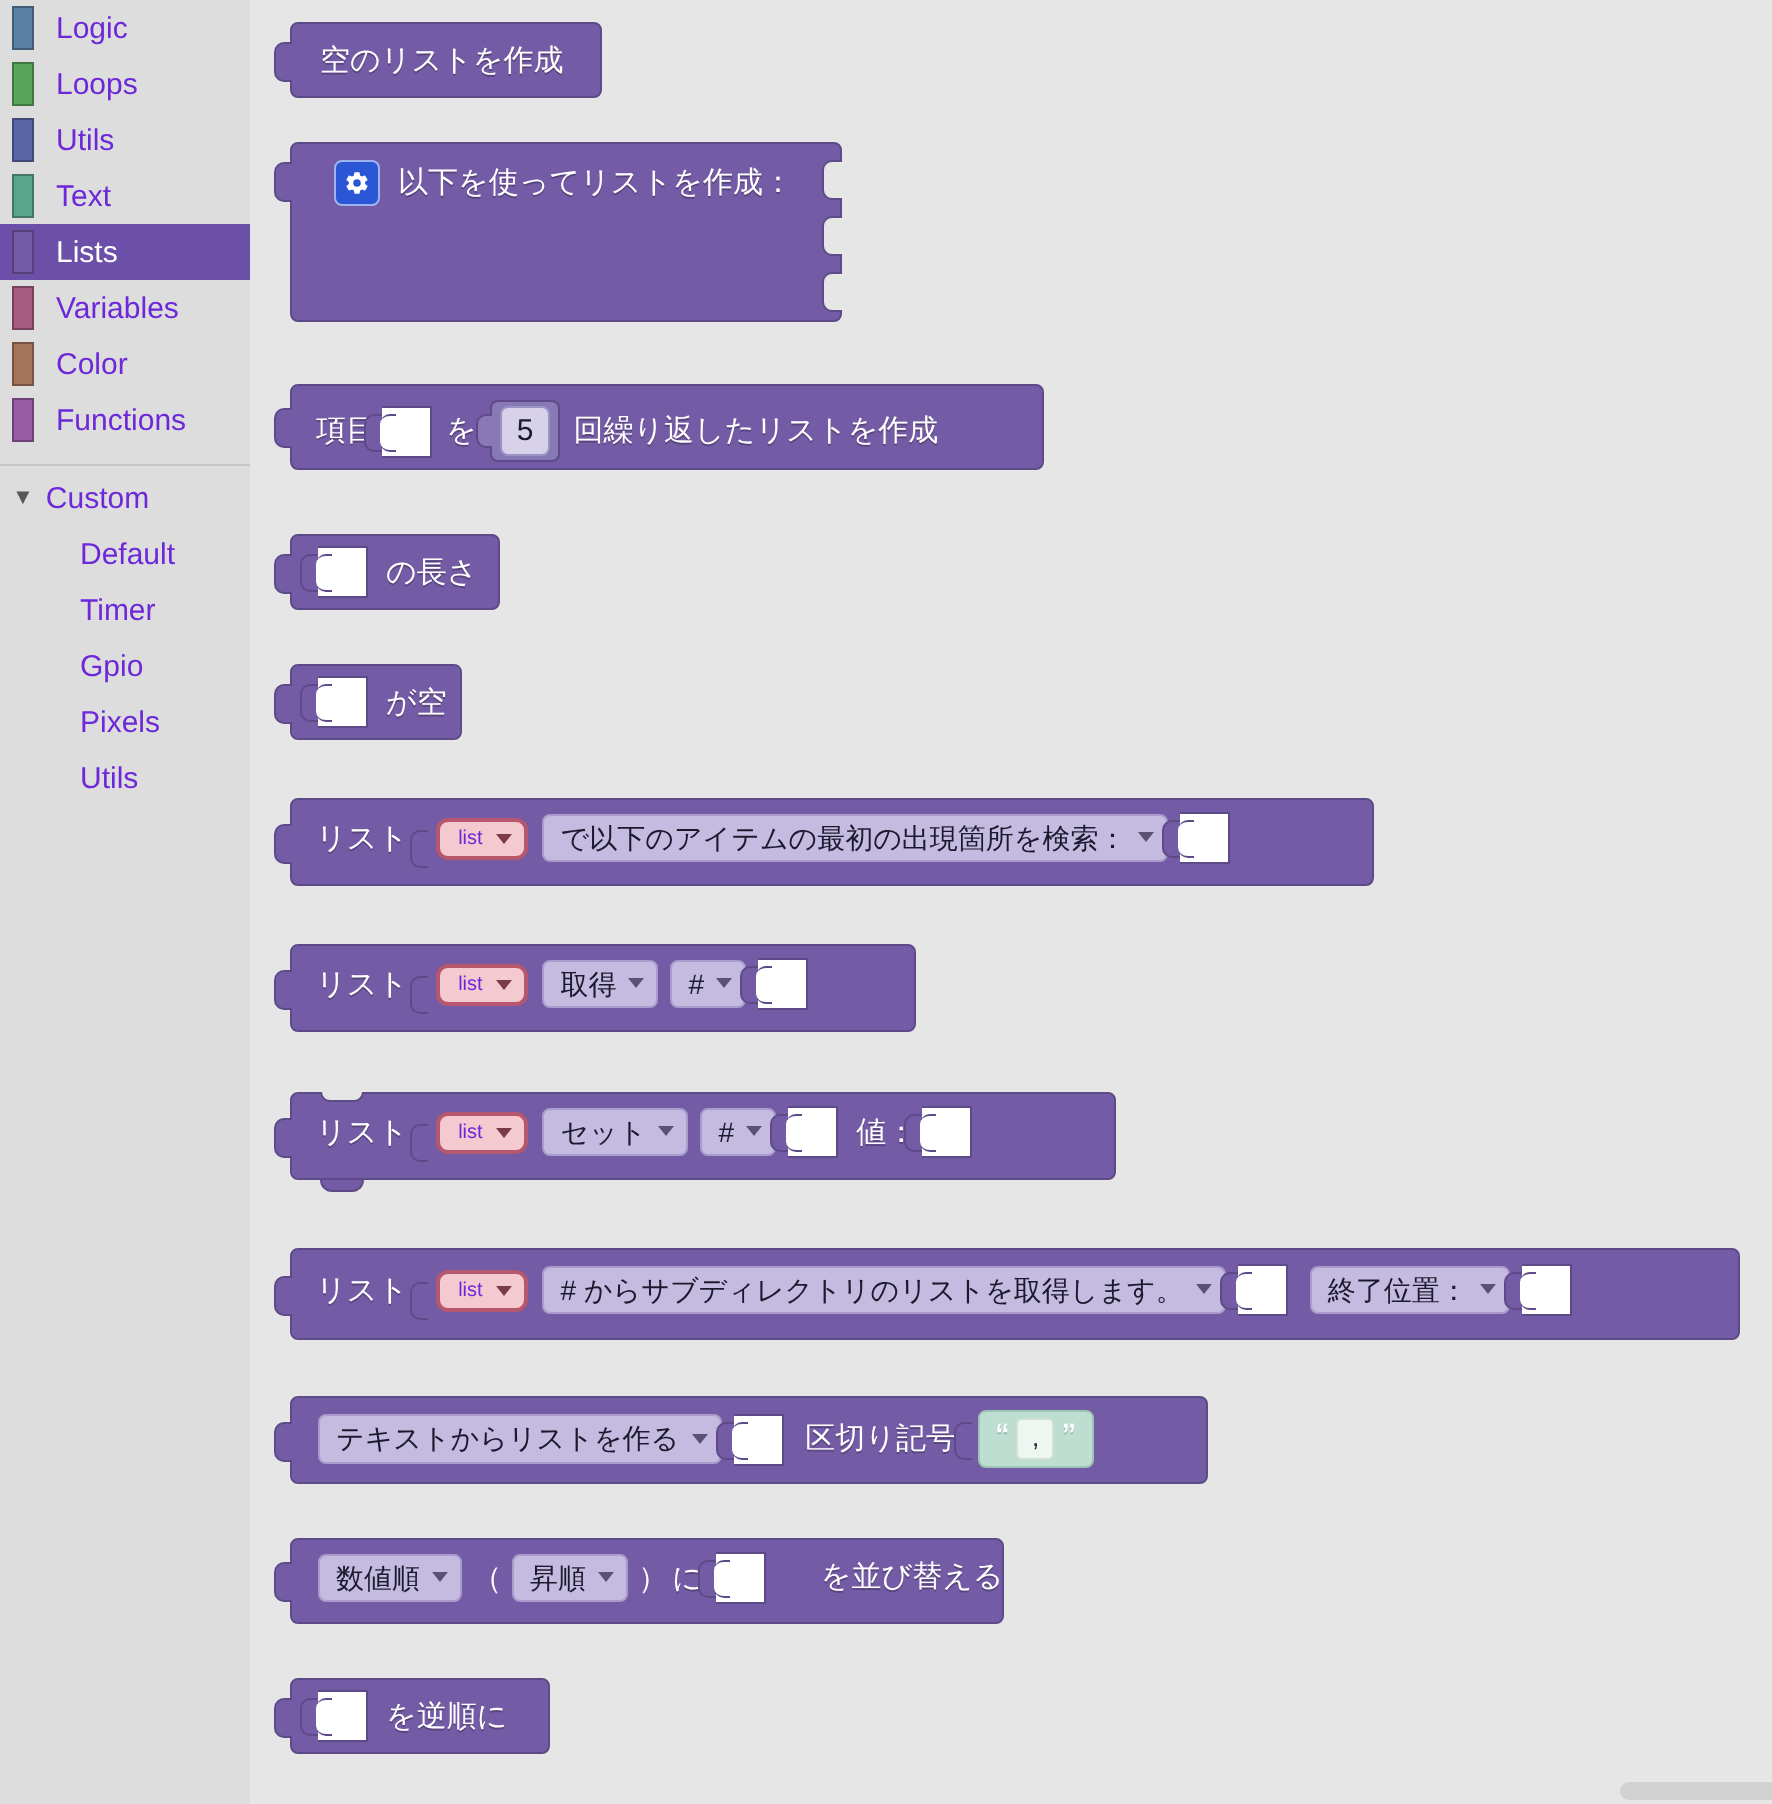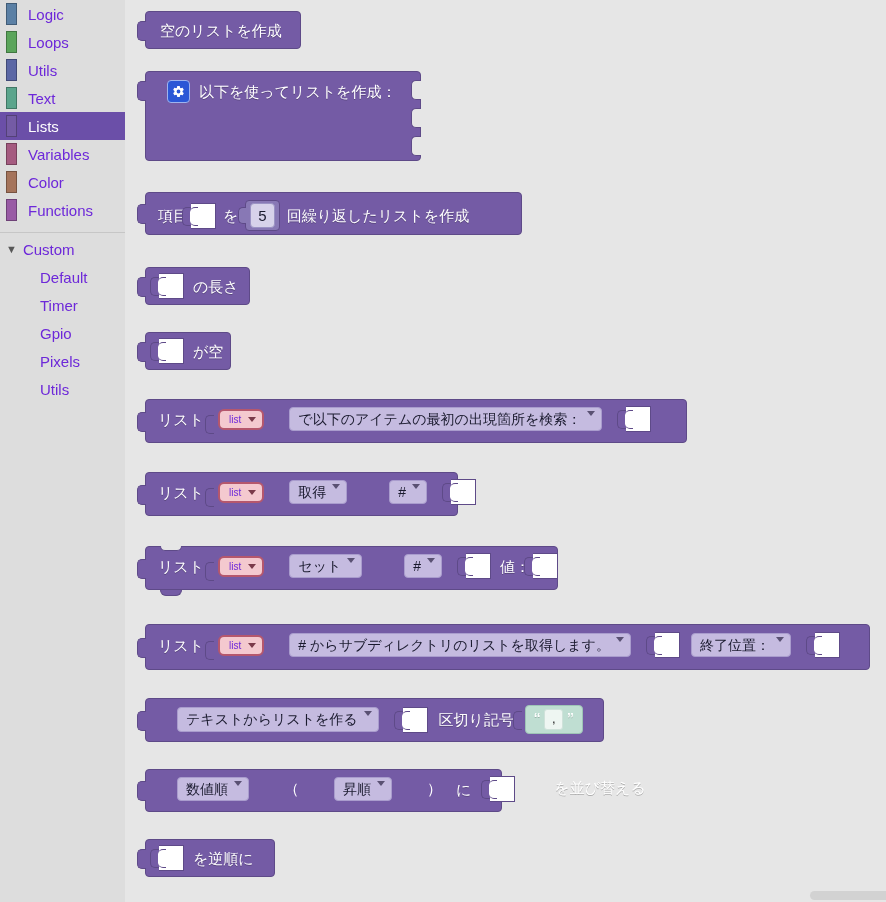--- a/index.html
+++ b/index.html
@@ -94,23 +94,23 @@
   .row{
     position:absolute;display:flex;align-items:center;
     white-space:nowrap;
   }
   .txt{
     color:#fff;font-size:15px;line-height:1;
     text-shadow:0 1px 0 rgba(0,0,0,.25);
   }
   
   .dd{
-    display:inline-flex;
+    display:inline-flex;align-items:center;
     background:#c5bbe0;border:1px solid #a99ccd;border-radius:4px;
-    padding:3px 6px 3px 8px;margin:0 21px;box-sizing:border-box;
+    padding:3px 6px 3px 8px;margin:0 3px;box-sizing:border-box;
   }
   .dd .dtx{color:#1a1a2e;font-size:14px;line-height:1.2;}
   .dd .arrow{
     margin-left:6px;width:0;height:0;
     border-left:4px solid transparent;border-right:4px solid transparent;
     border-top:5px solid #5a5173;
   }
   
   .varf{
     display:inline-flex;align-items:center;
@@ -415,21 +415,21 @@
             <span class="quote">”</span>
           </span>
         </span>
       </div>
     </div>
   </div>
 
   <div class="block" style="left:20px;top:769px;">
     <div class="body" style="width:357px;height:43px;">
       <div class="plug" style="top:11px;"></div>
-      <div class="row" style="left:10px;top:6px;gap:12px;">
+      <div class="row" style="left:10px;top:6px;">
         <span class="dd">
           <span class="dtx">数値順</span>
           <span class="arrow"></span>
         </span>
         <span class="paren">（</span>
         <span class="dd">
           <span class="dtx">昇順</span>
           <span class="arrow"></span>
         </span>
         <span class="paren">）</span>

